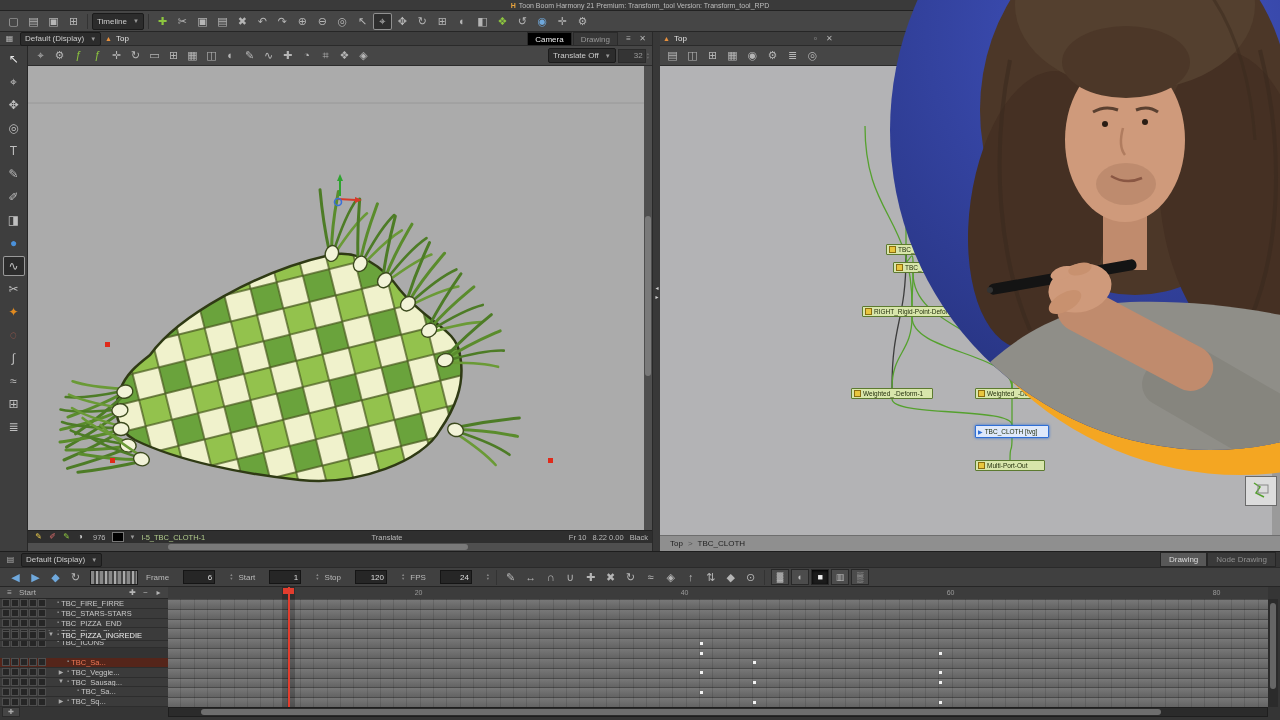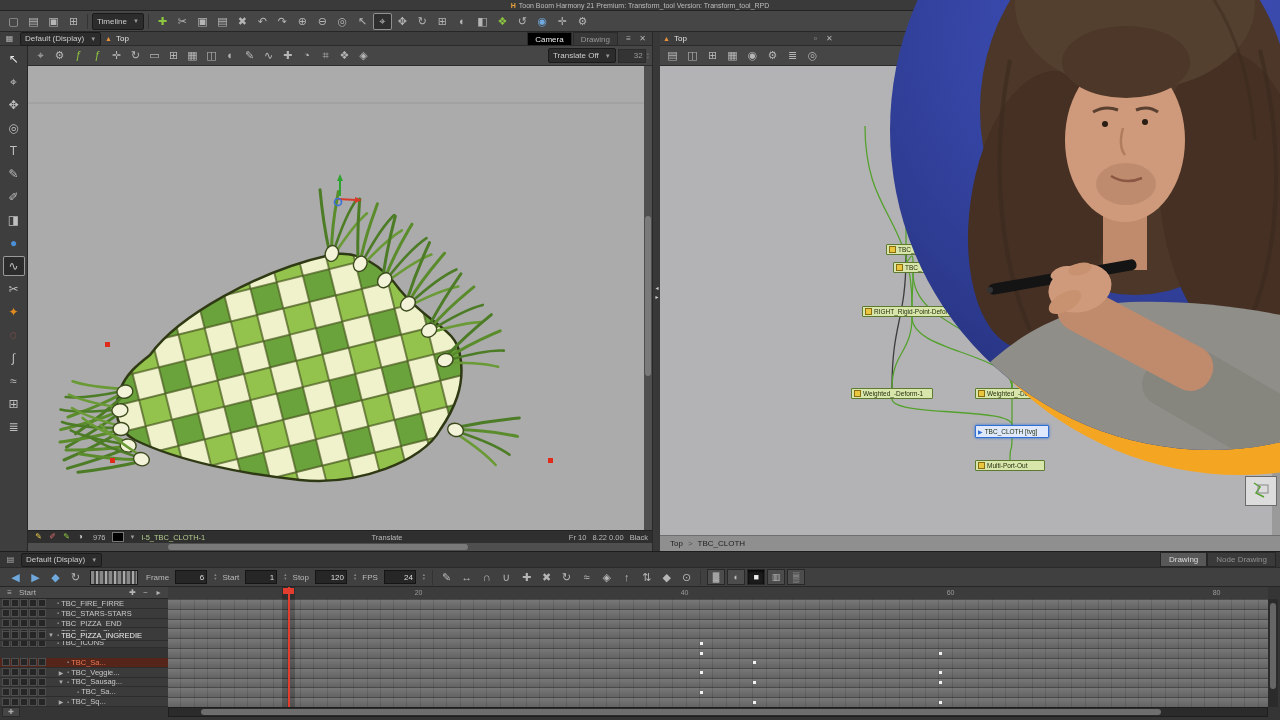--- a/index.html
+++ b/index.html
@@ -71,30 +71,30 @@
   
   #timeline{position:absolute;left:0;top:551px;width:1280px;height:169px;background:#353535;border-top:1px solid #1d1d1d}
   #tl-row1{position:absolute;left:0;top:0;width:1280px;height:15px;display:flex;align-items:center;gap:4px;padding:0 4px;box-sizing:border-box}
   .rtab{height:13px;padding:0 8px;display:flex;align-items:center;font-size:8px;background:#3a3a3a;color:#909090;
         border:1px solid #262626;flex:0 0 auto}
   .rtab.active{background:#585858;color:#ddd}
   #tl-row2{position:absolute;left:0;top:15px;width:1280px;height:20px;background:#404040;border-top:1px solid #2a2a2a;
            border-bottom:1px solid #262626;display:flex;align-items:center;gap:1px;padding:0 6px;box-sizing:border-box}
   #tl-thumbwidget{width:46px;height:13px;border:1px solid #1c1c1c;flex:0 0 auto;margin:0 4px;
       background:repeating-linear-gradient(90deg,#888 0 3px,#444 3px 5px,#aaa 5px 7px,#555 7px 9px)}
-  .fld{display:flex;align-items:center;gap:6px;font-size:8px;color:#b9b9b9;margin:0 3px;flex:0 0 auto}
+  .fld{display:flex;align-items:center;gap:14px;font-size:8px;color:#b9b9b9;margin:0 3px;flex:0 0 auto}
   .tgl{width:16px;height:14px;background:#4c4c4c;border:1px solid #282828;display:flex;align-items:center;justify-content:center;
        font-size:9px;color:#bbb;margin-left:2px;flex:0 0 auto}
   .tgl.pressed{background:#1b1b1b;color:#eee;box-shadow:inset 0 1px 3px #000}
   #layers-hd{position:absolute;left:0;top:35px;width:168px;height:12px;background:#434343;border-bottom:1px solid #262626;
              display:flex;align-items:center;font-size:8px;color:#b5b5b5;gap:3px;padding:0 3px;box-sizing:border-box}
   #ruler{position:absolute;left:168px;top:35px;width:1100px;height:12px;background:#3c3c3c;border-bottom:1px solid #262626;overflow:hidden}
   .rmark{position:absolute;top:2px;font-size:7px;color:#9a9a9a}
   #layer-list{position:absolute;left:0;top:47px;width:168px;height:108px;background:#333;overflow:hidden}
-  .layerrow{position:absolute;left:0;width:168px;height:9.82px;display:flex;align-items:center;font-size:7.5px;color:#c8c8c8;
+  .layerrow{position:absolute;left:0;width:168px;height:9.82px;display:flex;font-size:7.5px;color:#c8c8c8;
             background:#3b3b3b;border-bottom:1px solid #2d2d2d;box-sizing:border-box;padding-left:2px;white-space:nowrap;overflow:hidden}
   .layerrow.group{color:#ececec}
   .layerrow.selected{background:#55251a;color:#ee7755}
   .lcells{display:flex;align-items:center;flex:0 0 auto}
   .lcell{width:6px;height:6px;background:#262626;border:1px solid #4e4e4e;margin-right:1px;flex:0 0 auto}
   .larrow{width:8px;font-size:6px;color:#aaa;text-align:center;flex:0 0 auto}
   .ltype{font-size:6px;color:#8a8a8a;margin:0 2px;flex:0 0 auto}
   .ind{flex:0 0 auto;display:inline-block}
   #grid{position:absolute;left:168px;top:47px;width:1100px;height:108px;background:#2f2f2f;overflow:hidden}
   #grid::before{content:'';position:absolute;inset:0;z-index:3;pointer-events:none;

